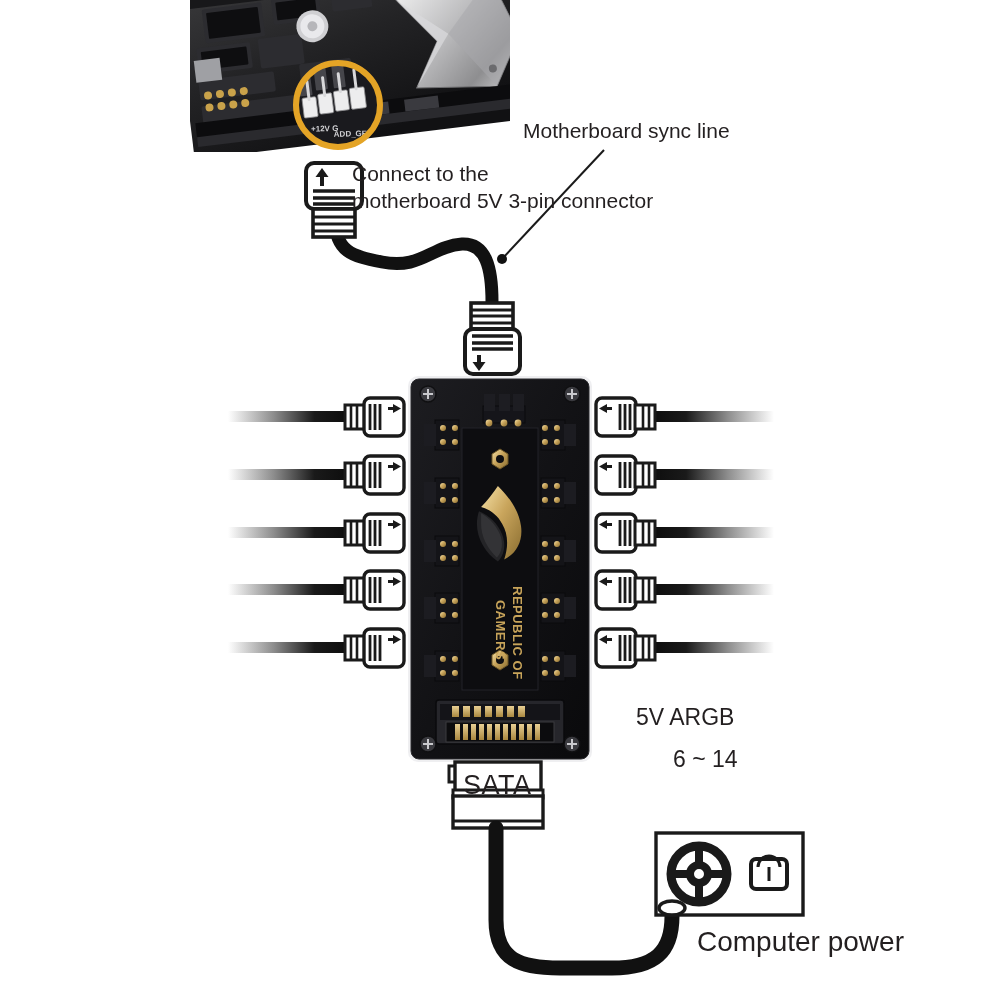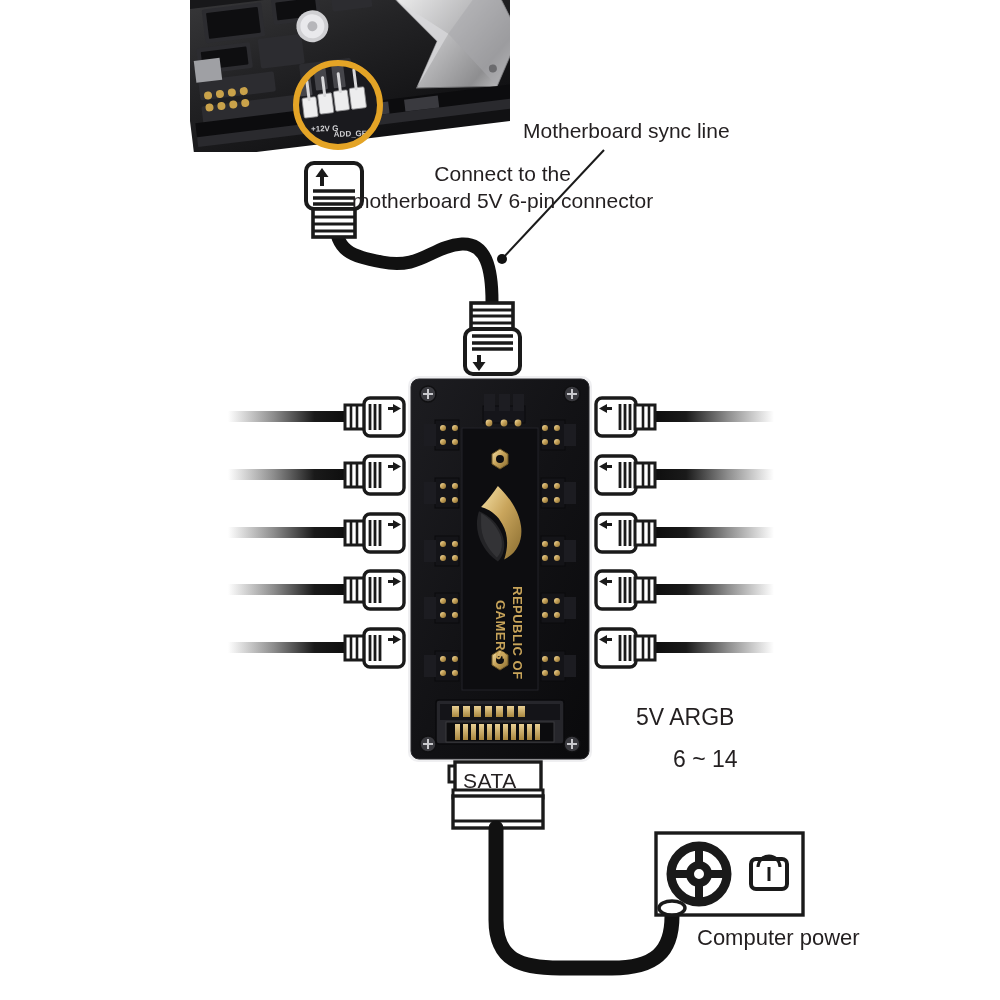--- a/index.html
+++ b/index.html
@@ -1,25 +1,25 @@
 <!DOCTYPE html>
 <html><head>
 <meta charset="utf-8">
 <style>
   html,body{margin:0;padding:0;background:#fff;}
   body{width:1000px;height:1000px;position:relative;overflow:hidden;
        font-family:"Liberation Sans",sans-serif;color:#231f20;}
   #stage{position:absolute;left:0;top:0;width:1000px;height:1000px;}
-  .lbl{position:absolute;white-space:pre;line-height:1.28;color:#231f20;text-align:center;}
+  .lbl{position:absolute;white-space:pre;line-height:1.28;color:#231f20;}
   #lbl-sync{left:523px;top:118px;font-size:21px;}
   #lbl-connect{left:352px;top:161px;font-size:21px;}
   #lbl-argb{left:636px;top:703px;font-size:23px;}
   #lbl-argbrange{left:673px;top:745px;font-size:23px;}
-  #lbl-power{left:697px;top:924px;font-size:22px;}
-  #lbl-sata{left:463px;top:768px;font-size:21px;letter-spacing:.5px;}
+  #lbl-power{left:697px;top:924px;font-size:28px;}
+  #lbl-sata{left:463px;top:768px;font-size:27px;letter-spacing:.5px;}
 </style>
 </head>
 <body>
 
 <div id="stage">
 
   <svg width="1000" height="1000" viewBox="0 0 1000 1000" style="position:absolute;left:0;top:0;">
     <defs>
       <linearGradient id="fadeL" x1="0" y1="0" x2="1" y2="0">
         <stop offset="0" stop-color="#ffffff"></stop>
@@ -655,21 +655,21 @@
         <path d="M 758 867 A 11 11 0 0 1 780 867" fill="none" stroke="#1a1a1a" stroke-width="3"></path>
         <line x1="769" y1="867" x2="769" y2="881" stroke="#1a1a1a" stroke-width="3"></line>
       </g>
 
       <ellipse cx="672" cy="908" rx="13" ry="7" fill="#ffffff" stroke="#1a1a1a" stroke-width="3.4"></ellipse>
     </g>
   </svg>
 
   <div class="lbl" id="lbl-sync">Motherboard sync line</div>
 
-  <div class="lbl" id="lbl-connect"><span>Connect to the</span><br><span>motherboard 5V 6-pin connector</span></div>
+  <div class="lbl" id="lbl-connect"><span>Connect to the</span><br><span>motherboard 5V 3-pin connector</span></div>
 
   <div class="lbl" id="lbl-argb">5V ARGB</div>
 
   <div class="lbl" id="lbl-argbrange">6 ~ 14</div>
 
   <div class="lbl" id="lbl-sata">SATA</div>
 
   <div class="lbl" id="lbl-power">Computer power</div>
 
 </div>

